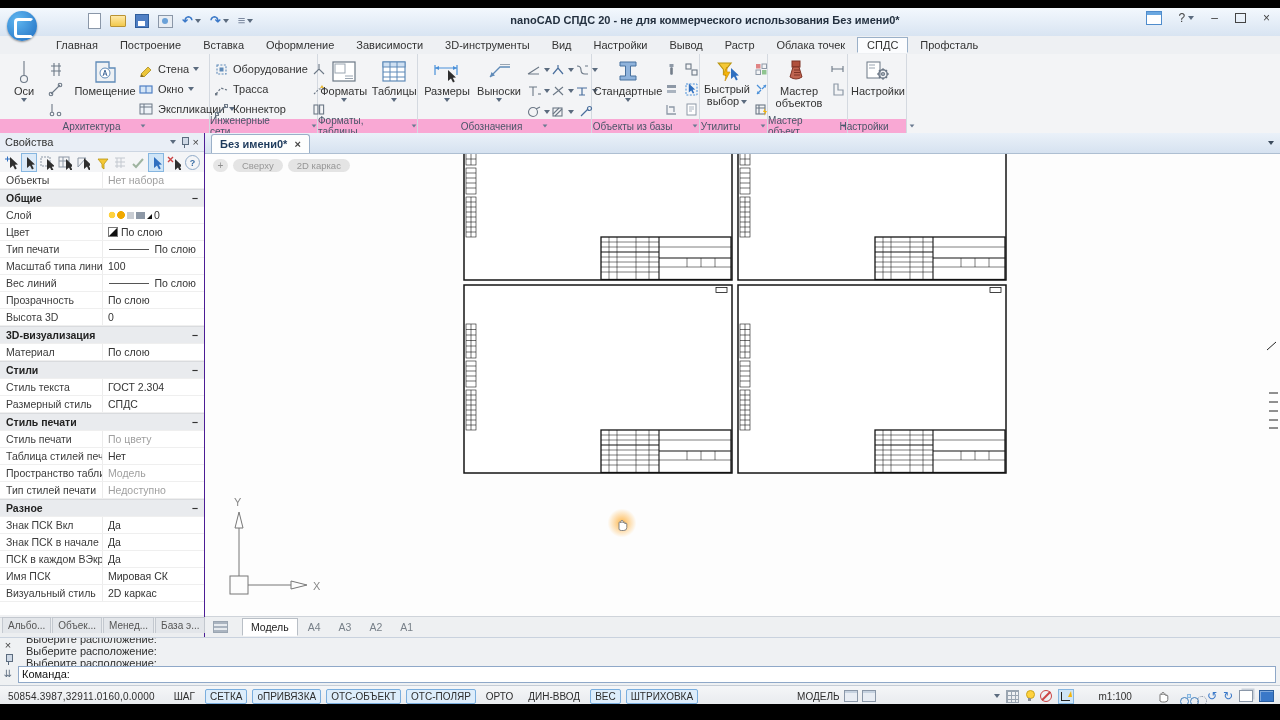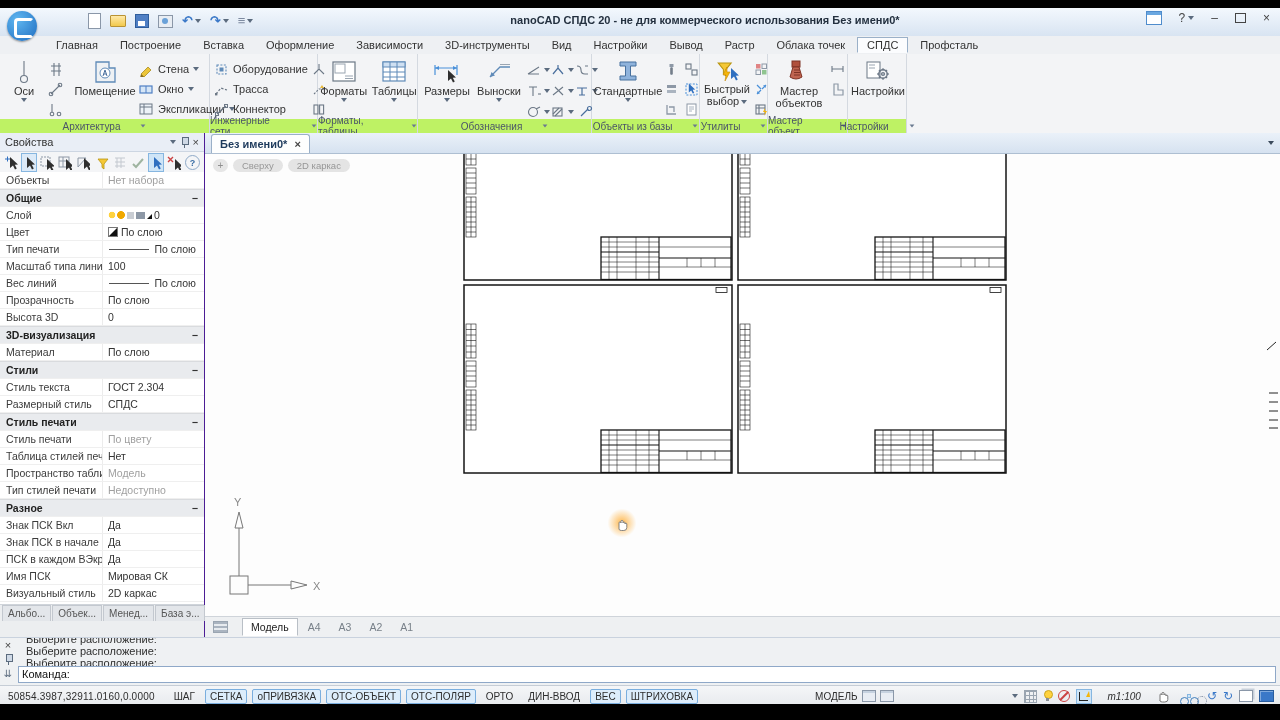--- a/index.html
+++ b/index.html
@@ -30,21 +30,21 @@
 
   
   .menubar{position:absolute;left:0;top:28px;width:100%;height:18px;background:#eef0f3;display:flex;align-items:center;padding-left:46px;box-sizing:border-box;gap:2px;}
   .mtab{padding:1px 9px;color:#333;cursor:default;border:1px solid transparent;}
   .mtab.active{background:#fbfcfe;border:1px solid #9ab0c8;border-bottom-color:#fbfcfe;}
 
   
   .ribbon{position:absolute;left:0;top:46px;width:100%;height:79px;background:#f3f4f6;border-bottom:1px solid #c9d2de;display:flex;}
   .rgroup{position:relative;height:79px;border-right:1px solid #d4d9e0;box-sizing:border-box;}
   .rbody{position:absolute;left:0;top:0;right:0;bottom:14px;display:flex;align-items:flex-start;padding:3px 2px 0 4px;box-sizing:border-box;gap:2px;}
-  .glabel{position:absolute;left:0;right:0;bottom:0;height:14px;background:#bef264;color:#4a5568;font-size:10px;display:flex;align-items:center;justify-content:center;gap:20px;}
+  .glabel{position:absolute;left:0;right:0;bottom:0;height:14px;background:#f9a8d4;color:#4a5568;font-size:10px;display:flex;align-items:center;justify-content:center;gap:20px;}
   .glabel .caret{border-top-color:#6a7a90;transform:scale(.8);}
   .bigbtn{display:flex;flex-direction:column;align-items:center;justify-content:flex-start;gap:1px;padding:2px 3px;min-width:34px;text-align:center;line-height:11px;color:#333;}
   .bigbtn svg{display:block;}
   .minicol{display:flex;flex-direction:column;gap:3px;padding-top:4px;}
   .minibtn{width:18px;height:17px;display:flex;align-items:center;justify-content:center;}
   .vsep{width:1px;align-self:stretch;background:#d8dde4;margin:2px 3px;}
   .listcol{display:flex;flex-direction:column;gap:2px;padding-top:3px;}
   .listbtn{display:flex;align-items:center;gap:4px;height:18px;color:#333;white-space:nowrap;}
   .icongrid{display:grid;grid-template-columns:repeat(3,24px);grid-auto-rows:21px;gap:0;padding-top:2px;}
   .gridbtn{display:flex;align-items:center;justify-content:center;gap:2px;}
@@ -77,21 +77,21 @@
      background:
       radial-gradient(circle at 4px 5px,#ffd23e 3px,transparent 3.6px),
       radial-gradient(circle at 13px 5px,#f0a800 3.6px,transparent 4.2px),
       linear-gradient(#c9cdd3,#c9cdd3) 19px 2px/7px 7px,
       linear-gradient(#8d98a6,#8d98a6) 28px 2px/9px 7px,
       linear-gradient(135deg,#fff 49%,#111 51%) 39px 2px/7px 7px;
      background-repeat:no-repeat;}
   .prow.chip .pvalue::before{content:"";display:inline-block;width:8px;height:8px;vertical-align:-1px;margin-right:3px;border:1px solid #777;background:linear-gradient(135deg,#fff 49%,#111 51%);}
   .prow.linetype .pvalue{text-align:right;padding-right:8px;}
   .prow.linetype .pvalue::before{content:"";display:inline-block;width:40px;height:1px;background:#555;vertical-align:3px;margin-right:5px;}
-  .dtabs{position:absolute;left:0;bottom:0;width:100%;height:20px;background:#eceef0;border-top:1px solid #cfd4da;display:flex;align-items:flex-end;padding:16px 2px;box-sizing:border-box;gap:1px;font-size:10px;}
+  .dtabs{position:absolute;left:0;bottom:0;width:100%;height:20px;background:#eceef0;border-top:1px solid #cfd4da;display:flex;align-items:flex-end;padding:4px 2px;box-sizing:border-box;gap:1px;font-size:10px;}
   .dtab{padding:2px 5px;border:1px solid #c3c8cf;border-bottom:none;background:#e3e6ea;color:#555;white-space:nowrap;}
   .dtab.active{background:#fff;color:#222;}
 
   
   .docarea{position:relative;flex:1;height:100%;display:flex;flex-direction:column;}
   .doctabs{height:20px;background:linear-gradient(#eaf1f9,#d6e2f0);border-bottom:1px solid #aebfd2;display:flex;align-items:flex-end;padding-left:6px;position:relative;}
   .dfile{height:18px;background:#fdfefe;border:1px solid #9ab0c8;border-bottom:none;border-radius:3px 3px 0 0;display:flex;align-items:center;gap:7px;padding:0 8px;font-weight:bold;color:#1d3least;color:#1d3a5c;}
   .doctabs .caret{position:absolute;right:6px;top:8px;border-top-color:#3b4a5c;}
   .canvas{position:relative;flex:1;background:#fdfdfd;overflow:hidden;}
   .canvas svg.draw{position:absolute;left:0;top:0;}
@@ -128,21 +128,21 @@
      repeating-linear-gradient(90deg,#9aa5b1 0 1px,transparent 1px 4px),
      repeating-linear-gradient(#9aa5b1 0 1px,transparent 1px 4px);border:1px solid #9aa5b1;}
   .sbulb{position:relative;width:9px;height:12px;}
   .sbulb::before{content:"";position:absolute;left:1px;top:0;width:7px;height:7px;border-radius:50%;background:#ffd23e;border:1px solid #caa41f;}
   .sbulb::after{content:"";position:absolute;left:3.5px;top:8px;width:2.5px;height:3px;background:#8a8f95;}
   .snoucs{position:relative;width:12px;height:12px;border:1.5px solid #cc4444;border-radius:50%;box-sizing:border-box;}
   .snoucs::after{content:"";position:absolute;left:-1px;top:4.2px;width:12px;height:1.5px;background:#cc4444;transform:rotate(-45deg);}
   .saxes{position:relative;width:14px;height:13px;border:1px solid #86b6e0;background:#cfe5f7;}
   .saxes::before{content:"";position:absolute;left:2px;top:2px;width:8px;height:8px;border-left:1.4px solid #222;border-bottom:1.4px solid #222;}
   .saxes::after{content:"";position:absolute;right:1px;top:1px;width:0;height:0;border-left:3px solid transparent;border-right:1px solid transparent;border-bottom:6px solid #f5b50a;}
-  .mscale{margin:0 10px;font-style:italic;}
+  .mscale{margin:0 19px;}
   .shand{width:14px;height:14px;}
   .lens{position:relative;width:13px;height:13px;}
   .lens::before{content:"";position:absolute;left:1px;top:1px;width:7px;height:7px;border:1.5px solid #3f7fbe;border-radius:50%;}
   .lens::after{content:"";position:absolute;left:9.5px;top:9.5px;width:4.5px;height:1.6px;background:#3f7fbe;transform:rotate(45deg);transform-origin:0 0;}
   .lenswrap{padding:1px;border:1px solid transparent;}
   .lenswrap.on{background:#cfe5f7;border-color:#86b6e0;}
   .lensbox{position:relative;}
   .lensbox::before{content:"";position:absolute;left:-2px;top:0;width:8px;height:8px;border:1px dotted #7d8aa0;}
   .sarrow{color:#3a78c8;font-size:12px;line-height:12px;}
   .ssheets{width:12px;height:10px;background:#fff;border:1px solid #8a97a8;box-shadow:2px -2px 0 -0.5px #c7cfd9;}

